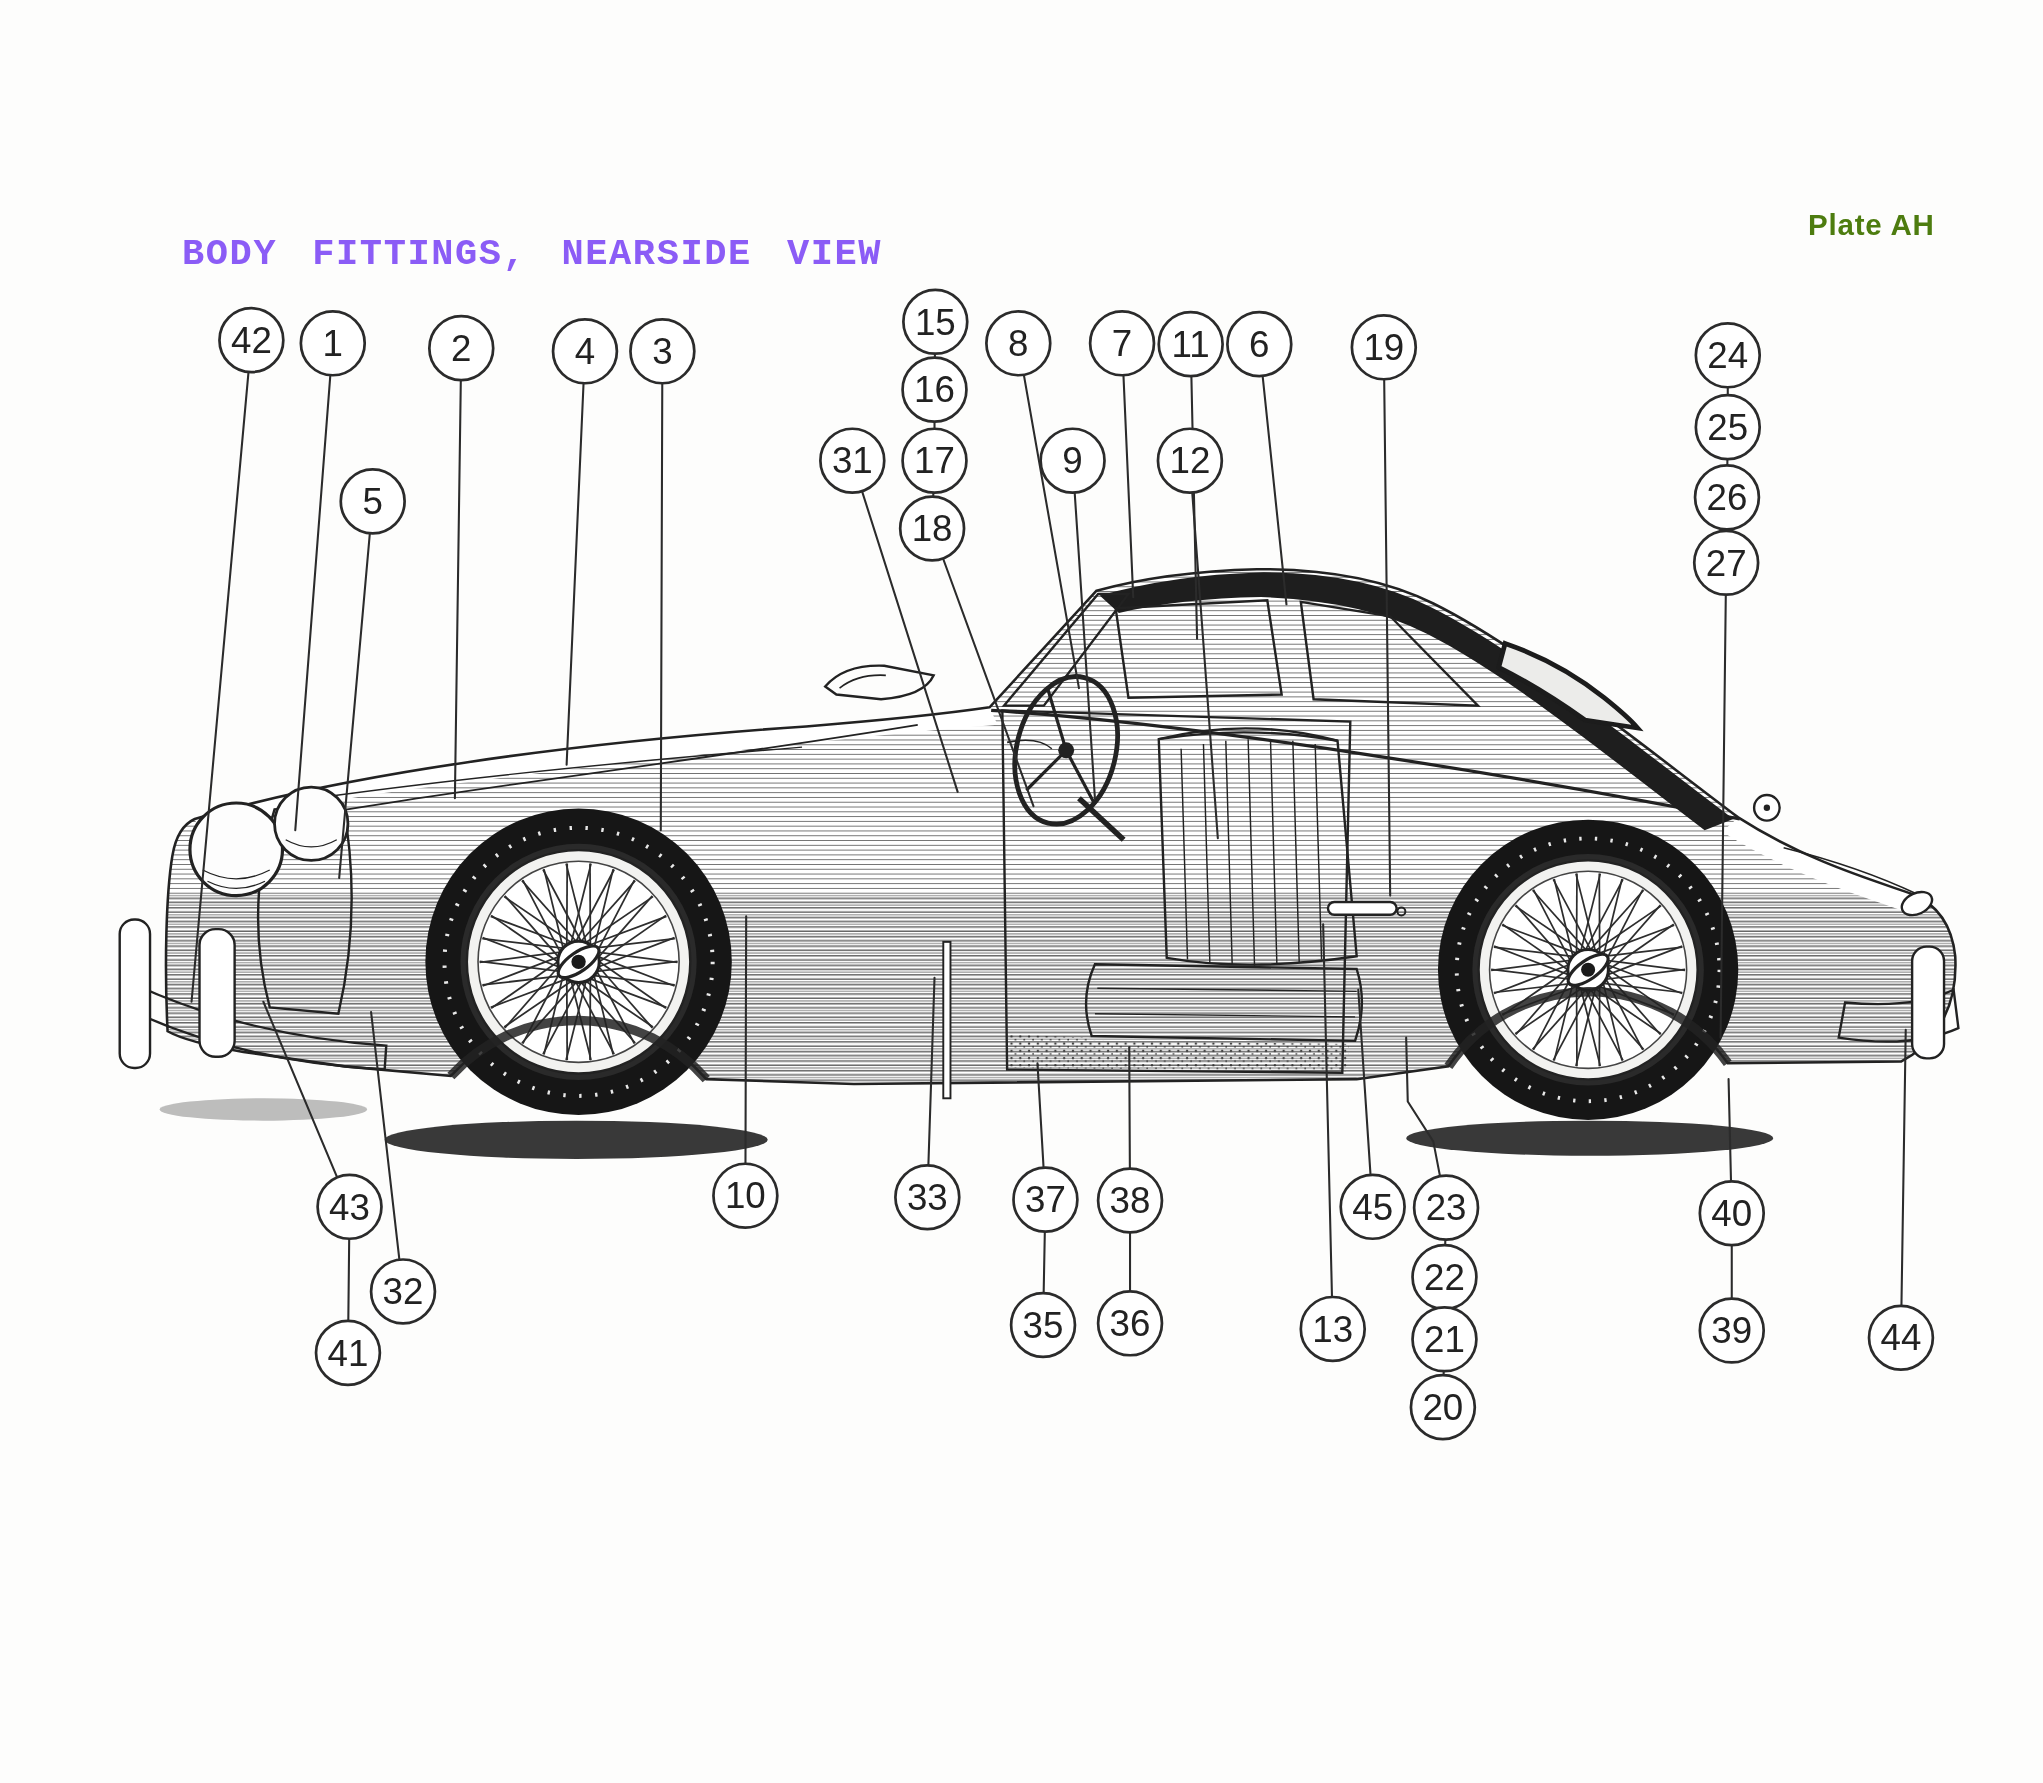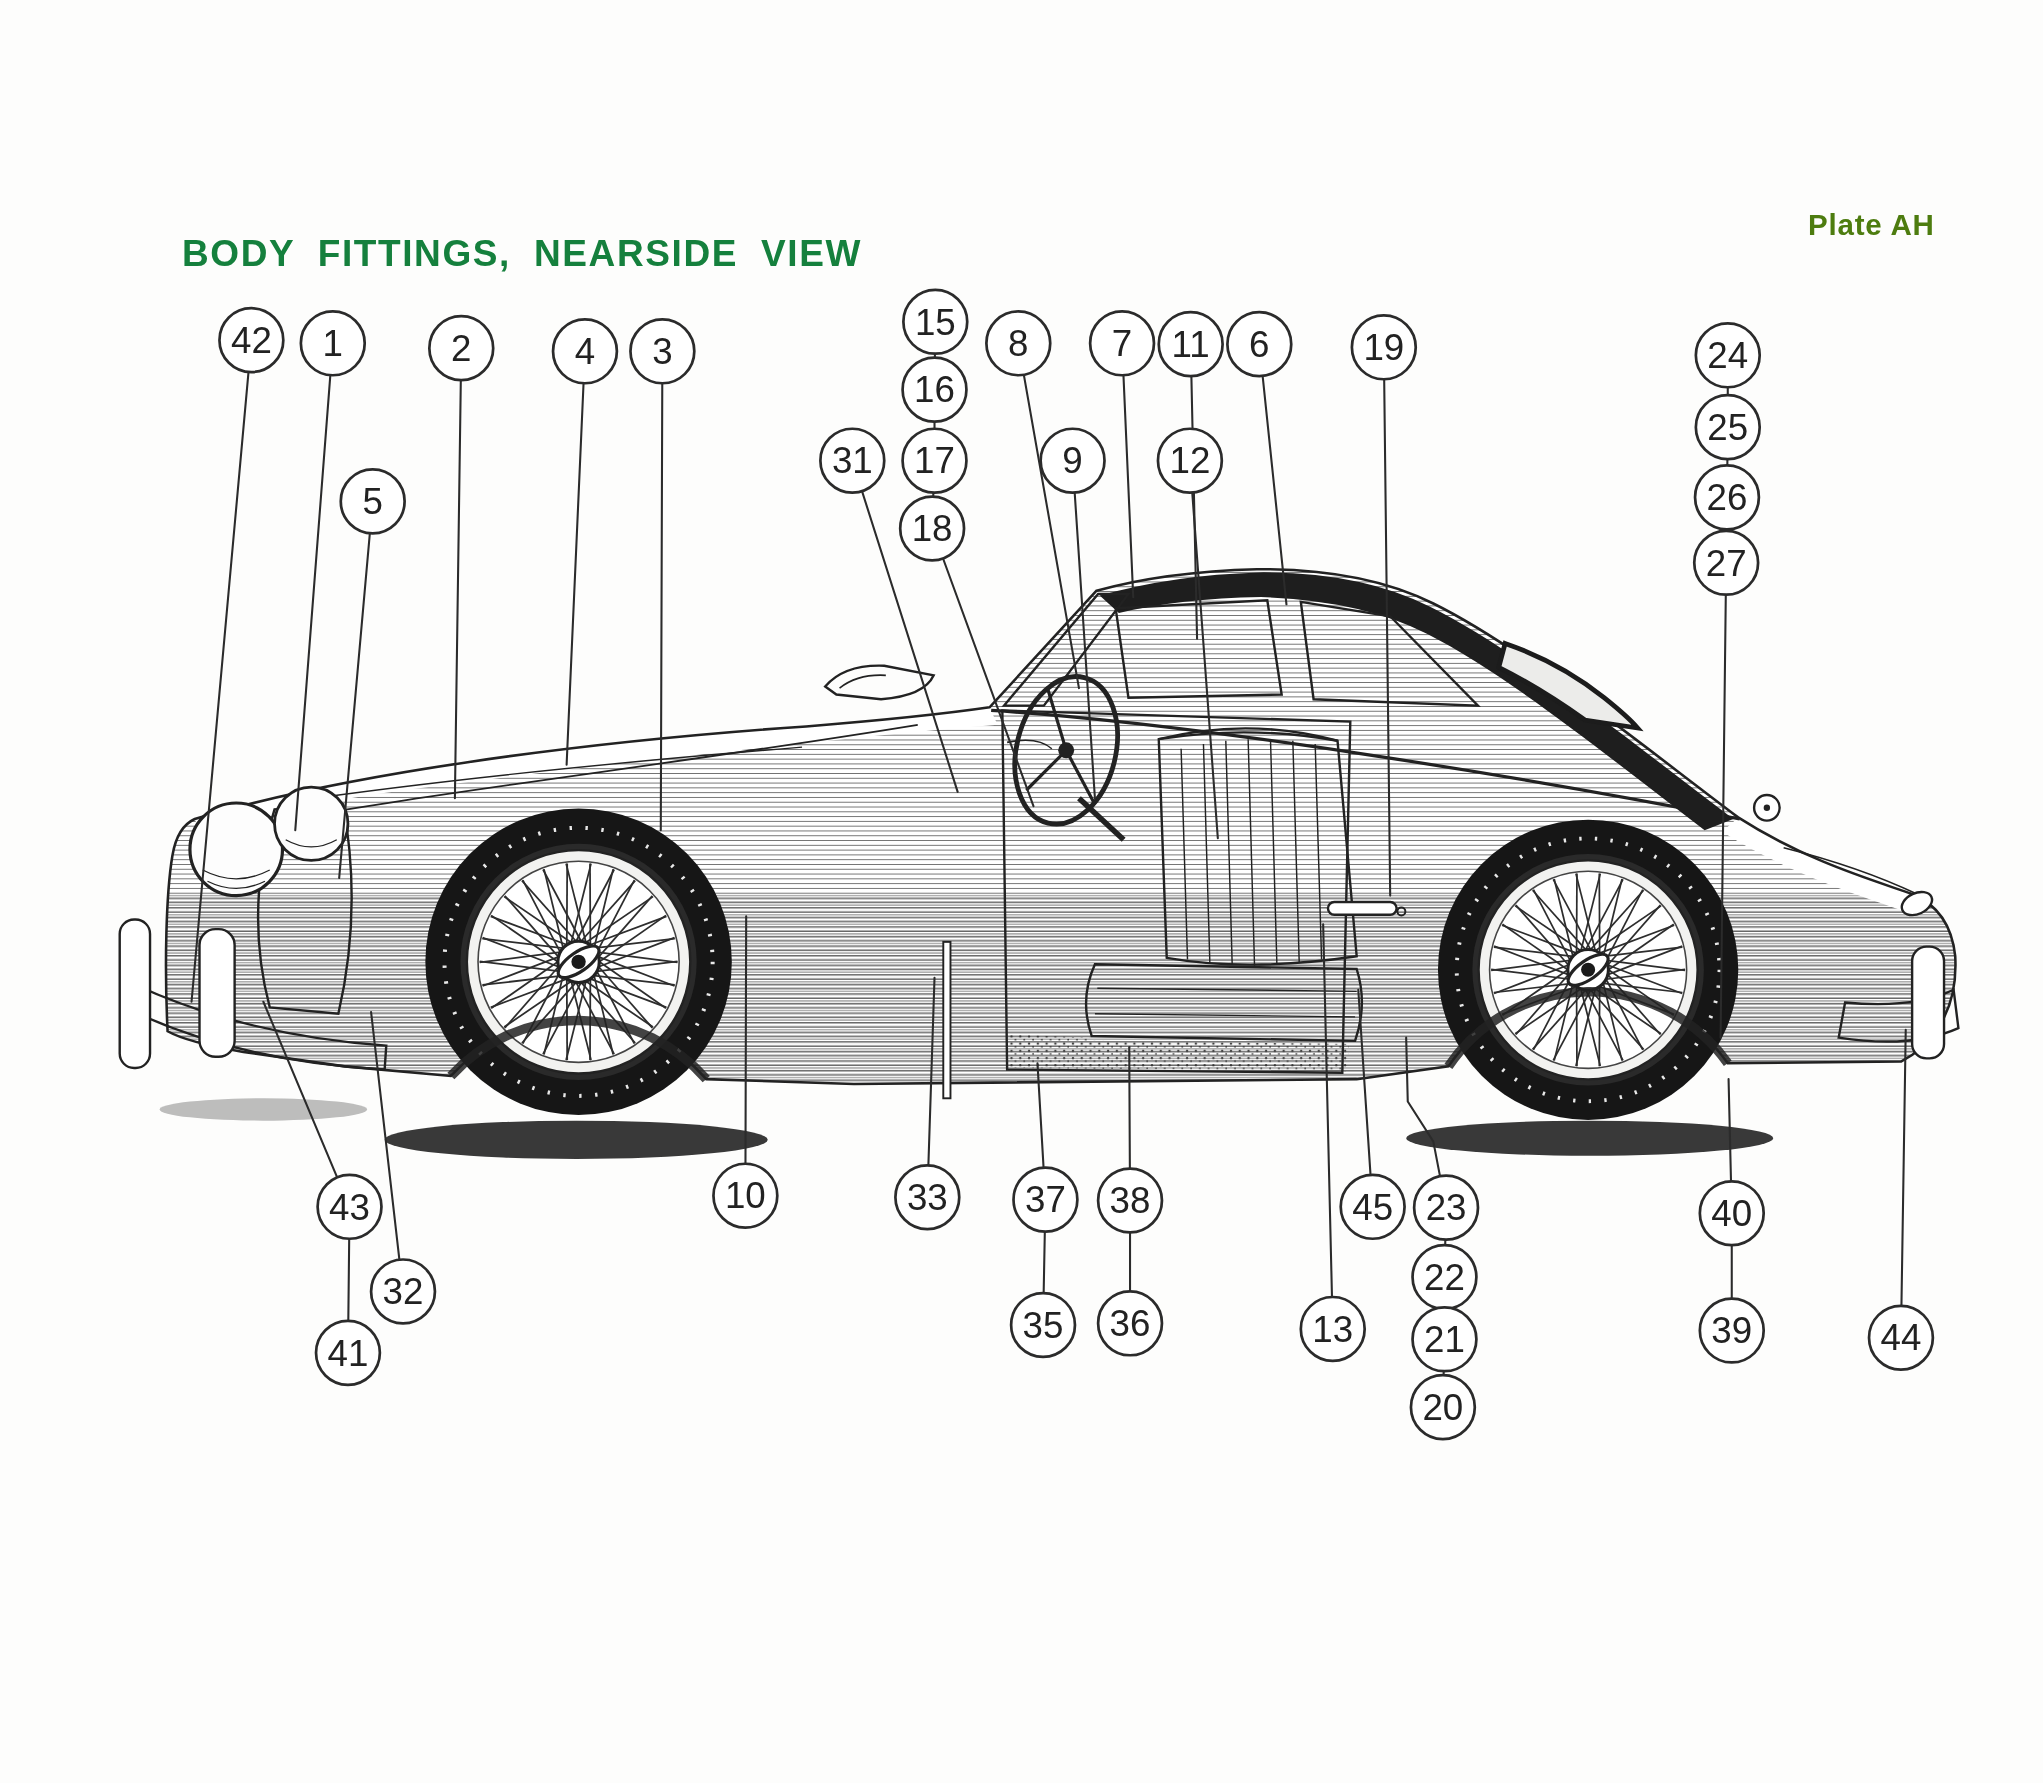--- a/index.html
+++ b/index.html
@@ -1,19 +1,19 @@
 <!DOCTYPE html>
 <html style="font-size:12.8px"><head>
 <meta charset="utf-8">
 <style>
   html,body{margin:0;padding:0;background:#e8e8e8;}
   #page{position:relative;width:2043px;height:1784px;background:#fdfdfc;overflow:hidden;
         font-family:"Liberation Sans",sans-serif;}
   #title{position:absolute;left:182px;top:233px;font-size:37px;font-weight:700;
-         letter-spacing:1.6px;word-spacing:11.2px;color:#15803d;}
+         letter-spacing:1.6px;word-spacing:11.2px;color:#8b5cf6;font-family:Liberation Mono, monospace;}
   #plate{position:absolute;left:1808px;top:208px;font-size:29.5px;font-weight:700;
          letter-spacing:0.8px;color:#4d7c0f;}
   svg{position:absolute;left:0;top:0;}
   .leader{stroke:#2b2b2b;stroke-width:2.6;fill:none;stroke-linecap:round;}
   .balloon{fill:#ffffff;stroke:#2b2b2b;stroke-width:3.4;}
   .balloon-num{font-family:"Liberation Sans",sans-serif;font-size:46px;fill:#222;
                text-anchor:middle;}
   .ink{stroke:#222;fill:none;}
 </style>
 </head>

